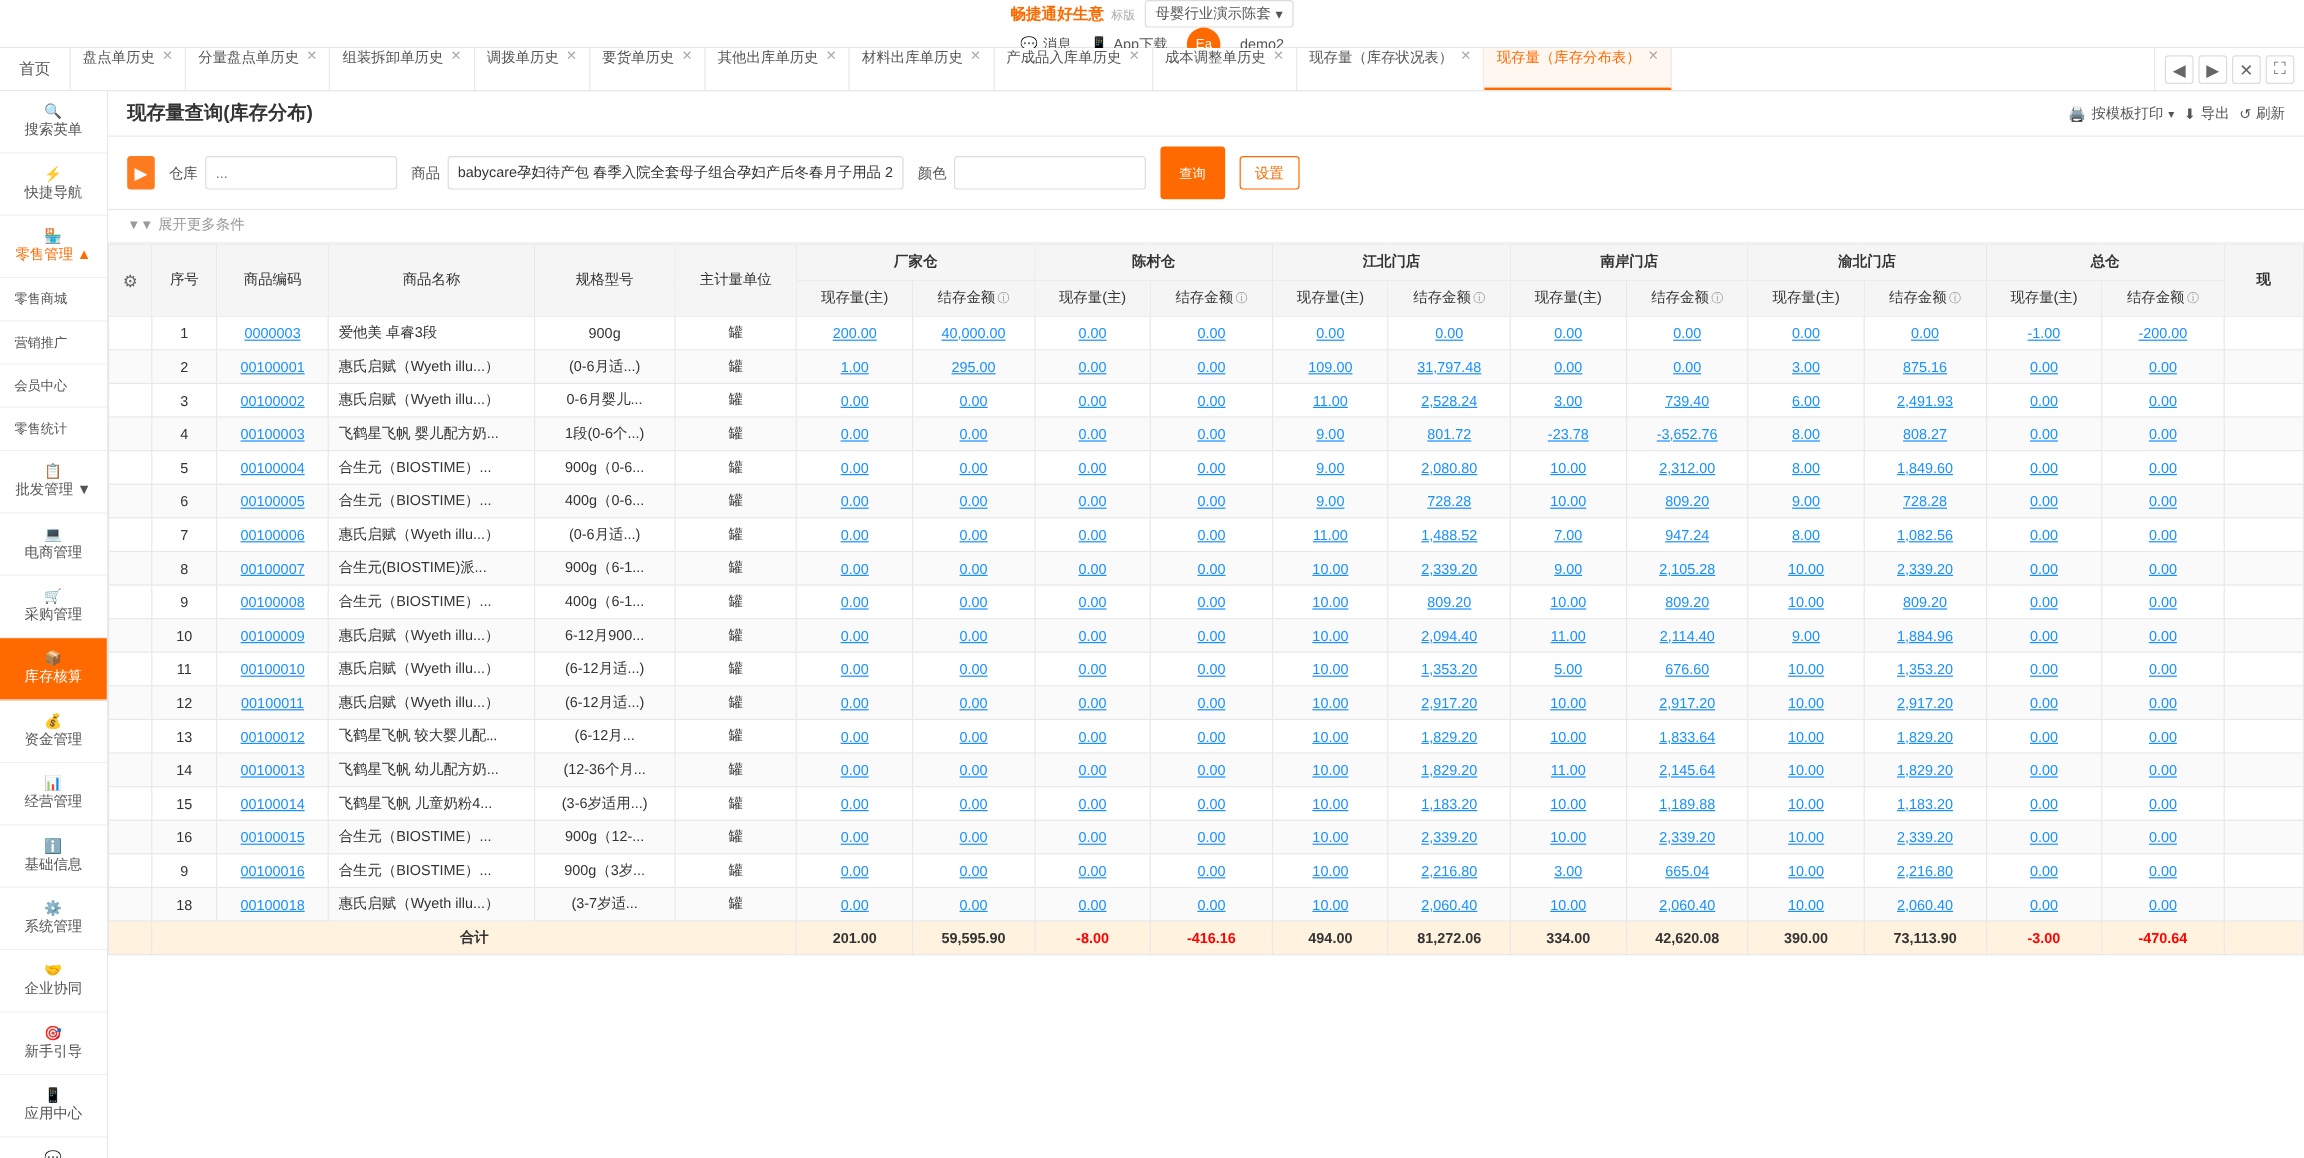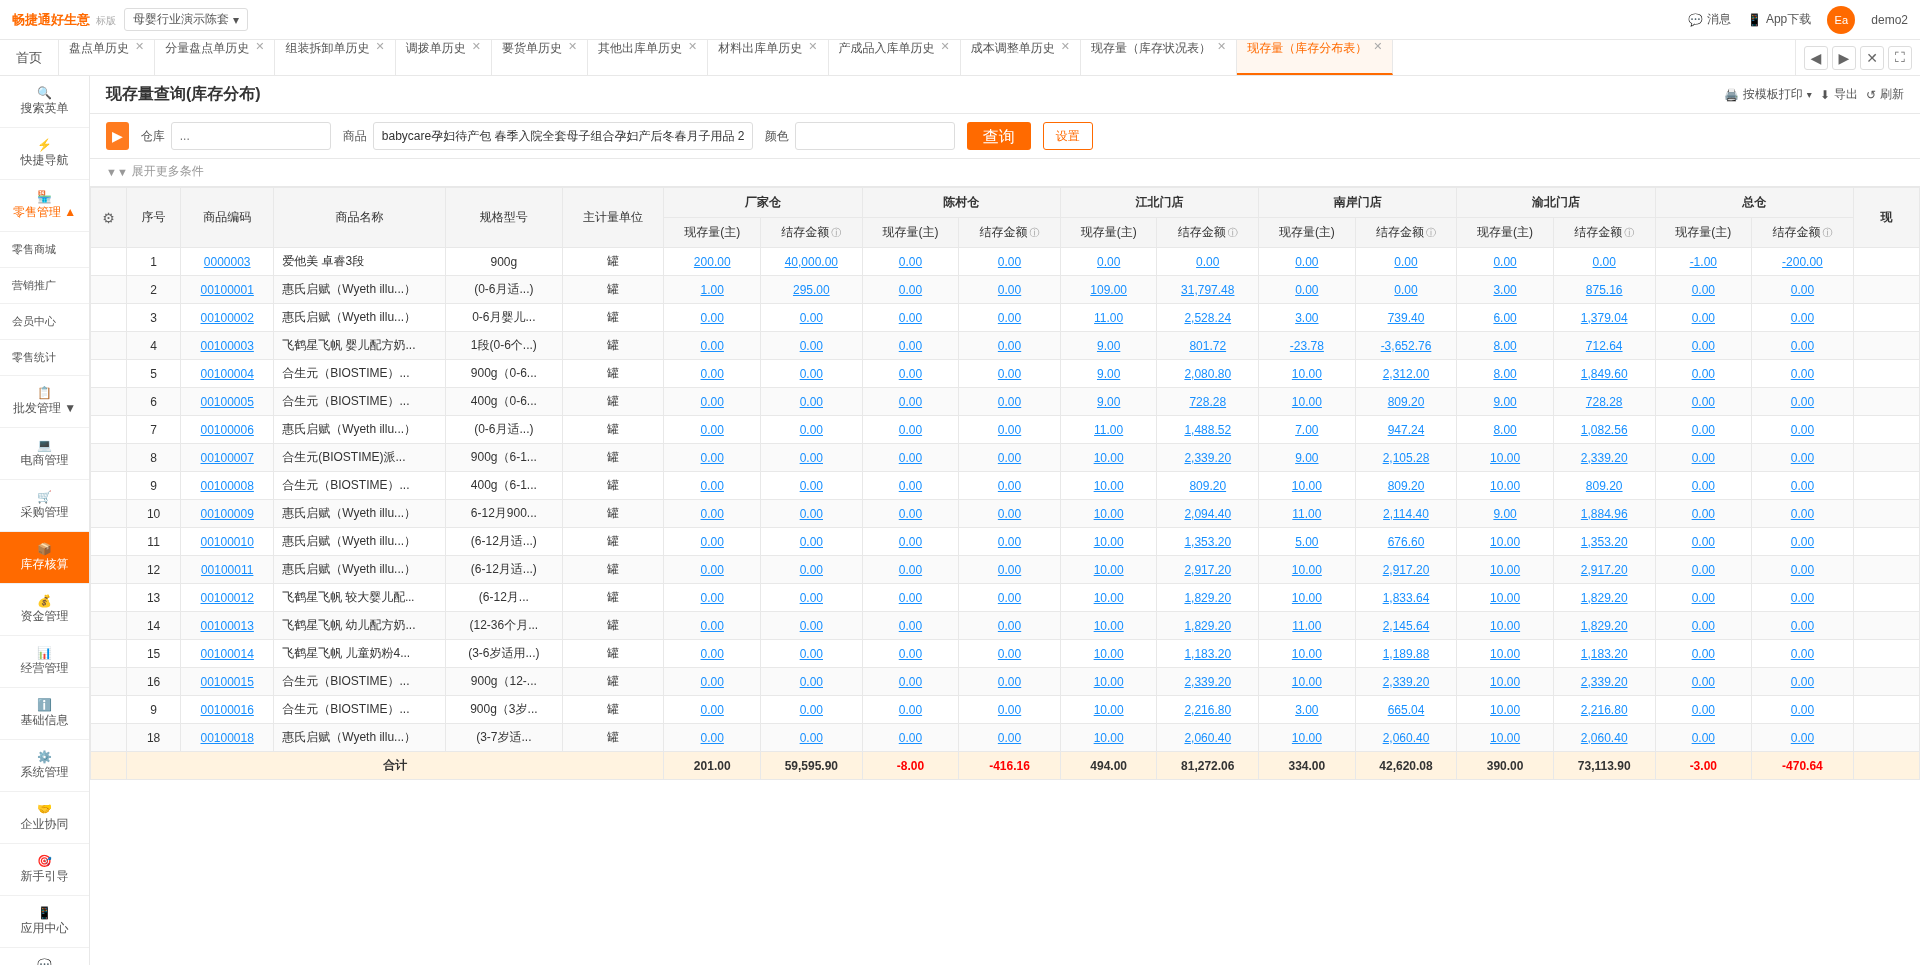--- a/index.html
+++ b/index.html
@@ -1,19 +1,19 @@
 <!DOCTYPE html>
 <html><head>
   <meta charset="utf-8">
   <style>
     * { margin: 0; padding: 0; box-sizing: border-box; }
     body { font-family: "Microsoft YaHei", "PingFang SC", sans-serif; font-size: 12px; background: #f5f5f5; color: #333; overflow: hidden; height: 965px; }
 
     
-    .top-bar { height: 40px; background: #fff; border-bottom: 1px solid #e8e8e8; display: flex; align-items: center; padding: 0 12px; justify-content: space-between; }
+    .top-bar { height: 40px; background: #fff; border-bottom: 1px solid #e8e8e8; display: flex; align-items: center; padding: 0 24px; justify-content: space-between; flex-direction: column; }
     .top-bar-left { display: flex; align-items: center; gap: 8px; }
     .logo-area { display: flex; align-items: center; gap: 6px; }
     .logo-text { color: #ff6a00; font-weight: bold; font-size: 13px; }
     .store-selector { display: flex; align-items: center; gap: 4px; color: #555; font-size: 12px; cursor: pointer; border: 1px solid #ddd; border-radius: 3px; padding: 2px 8px; }
     .top-bar-right { display: flex; align-items: center; gap: 16px; font-size: 12px; color: #555; }
     .top-bar-right .msg { display: flex; align-items: center; gap: 4px; cursor: pointer; }
     .top-bar-right .app { display: flex; align-items: center; gap: 4px; cursor: pointer; }
     .user-avatar { width: 28px; height: 28px; border-radius: 50%; background: #ff6a00; display: flex; align-items: center; justify-content: center; color: #fff; font-size: 11px; cursor: pointer; }
 
     
@@ -44,21 +44,21 @@
     .btn-export { display: flex; align-items: center; gap: 4px; color: #555; font-size: 12px; cursor: pointer; }
     .btn-refresh { display: flex; align-items: center; gap: 4px; color: #555; font-size: 12px; cursor: pointer; }
 
     
     .filter-bar { background: #fff; padding: 8px 16px; border-bottom: 1px solid #e8e8e8; display: flex; align-items: center; gap: 12px; flex-wrap: wrap; }
     .filter-item { display: flex; align-items: center; gap: 6px; }
     .filter-label { color: #555; font-size: 12px; white-space: nowrap; }
     .filter-input { border: 1px solid #ddd; border-radius: 3px; padding: 4px 8px; font-size: 12px; color: #333; outline: none; height: 28px; }
     .filter-input-long { width: 380px; }
     .filter-input-medium { width: 160px; }
-    .btn-query { background: #ff6a00; color: #fff; border: none; border-radius: 3px; padding: 5px 16px; font-size: 16px; cursor: pointer; height: 28px; }
+    .btn-query { background: #ff6a00; color: #fff; border: none; border-radius: 3px; padding: 5px 16px; font-size: 11px; cursor: pointer; height: 44px; }
     .btn-setting { background: #fff; color: #ff6a00; border: 1px solid #ff6a00; border-radius: 3px; padding: 5px 12px; font-size: 12px; cursor: pointer; height: 28px; }
     .expand-btn { background: #ff7b1f; color: #fff; border: none; border-radius: 3px; padding: 0 6px; cursor: pointer; height: 28px; font-size: 14px; display: flex; align-items: center; }
 
     
     .table-container { flex: 1; overflow: auto; background: #fff; margin: 0; position: relative; }
     table { width: 100%; border-collapse: collapse; font-size: 12px; min-width: 1600px; }
     thead { position: sticky; top: 0; z-index: 10; }
     thead tr th { background: #f5f5f5; border: 1px solid #e8e8e8; padding: 6px 8px; text-align: center; white-space: nowrap; font-weight: normal; color: #333; }
     thead tr:first-child th { background: #f5f5f5; }
     tbody tr { border-bottom: 1px solid #f0f0f0; }
@@ -371,42 +371,42 @@
     <td>罐</td>
     <td style=""><span class="value-link">0.00</span></td>
     <td style=""><span class="value-link">0.00</span></td>
     <td style=""><span class="value-link">0.00</span></td>
     <td style=""><span class="value-link">0.00</span></td>
     <td style=""><span class="value-link">11.00</span></td>
     <td style=""><span class="value-link">2,528.24</span></td>
     <td style=""><span class="value-link">3.00</span></td>
     <td style=""><span class="value-link">739.40</span></td>
     <td style=""><span class="value-link">6.00</span></td>
-    <td style=""><span class="value-link">1,379.04</span></td>
+    <td style=""><span class="value-link">2,491.93</span></td>
     <td style=""><span class="value-link">0.00</span></td>
     <td style=""><span class="value-link">0.00</span></td>
     <td></td>
   </tr>
             <tr>
     <td></td>
     <td>4</td>
     <td><span class="value-link">00100003</span></td>
     <td class="text-left" style="max-width:130px;overflow:hidden;text-overflow:ellipsis;white-space:nowrap;">飞鹤星飞帆 婴儿配方奶...</td>
     <td>1段(0-6个...)</td>
     <td>罐</td>
     <td style=""><span class="value-link">0.00</span></td>
     <td style=""><span class="value-link">0.00</span></td>
     <td style=""><span class="value-link">0.00</span></td>
     <td style=""><span class="value-link">0.00</span></td>
     <td style=""><span class="value-link">9.00</span></td>
     <td style=""><span class="value-link">801.72</span></td>
     <td style="color:red;"><span class="value-link">-23.78</span></td>
     <td style="color:red;"><span class="value-link">-3,652.76</span></td>
     <td style=""><span class="value-link">8.00</span></td>
-    <td style=""><span class="value-link">712.64</span></td>
+    <td style=""><span class="value-link">808.27</span></td>
     <td style=""><span class="value-link">0.00</span></td>
     <td style=""><span class="value-link">0.00</span></td>
     <td></td>
   </tr>
             <tr>
     <td></td>
     <td>5</td>
     <td><span class="value-link">00100004</span></td>
     <td class="text-left" style="max-width:130px;overflow:hidden;text-overflow:ellipsis;white-space:nowrap;">合生元（BIOSTIME）...</td>
     <td>900g（0-6...</td>

